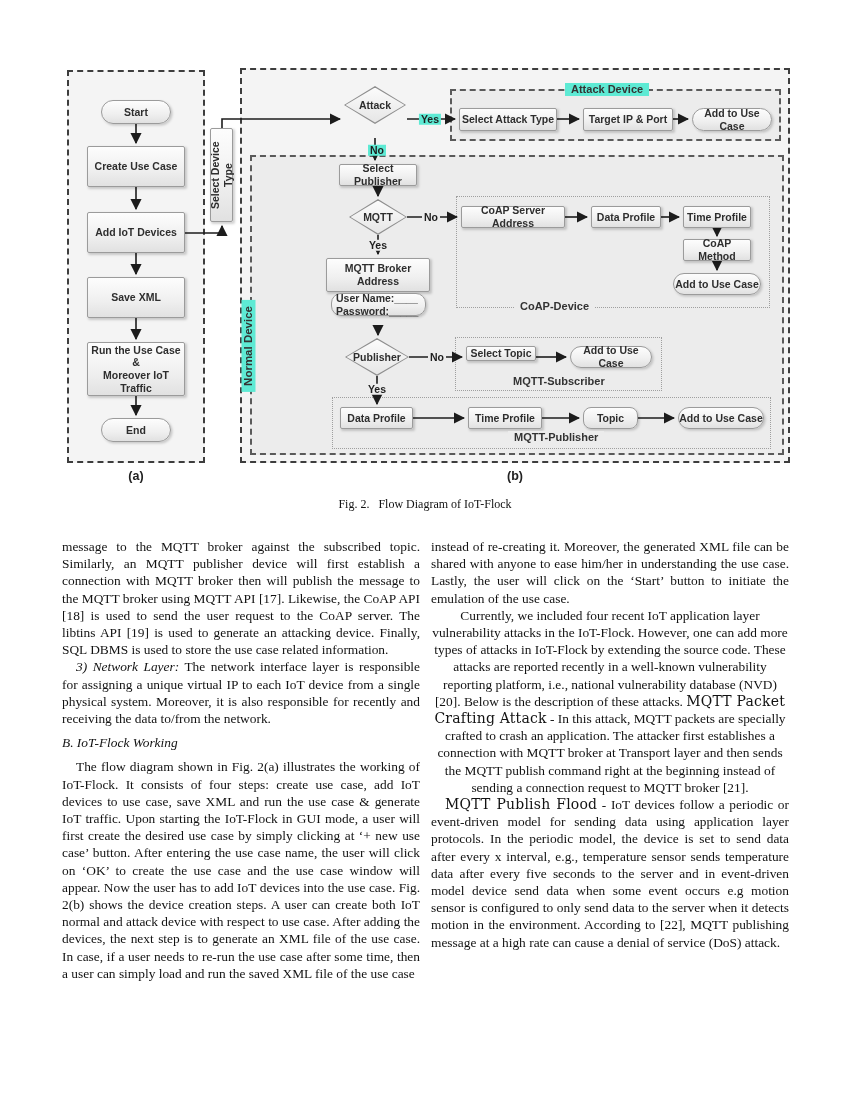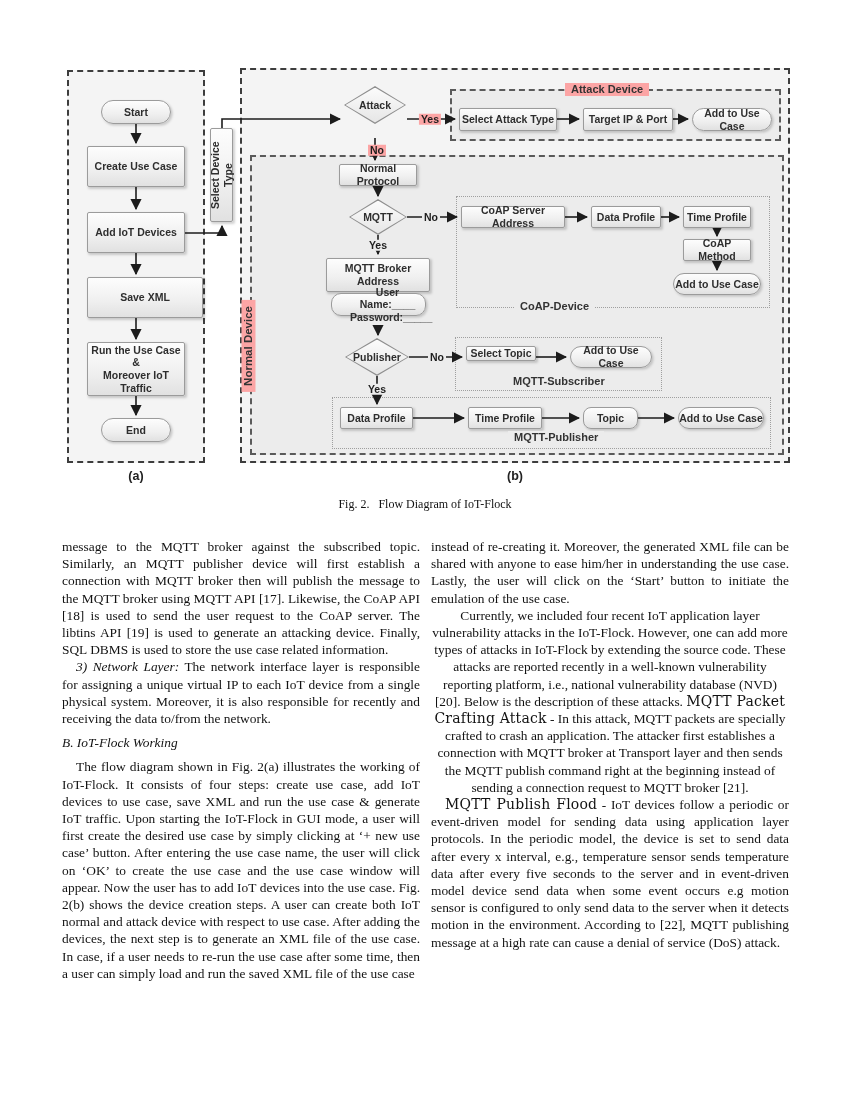--- a/index.html
+++ b/index.html
@@ -40,21 +40,21 @@
 
   .group-title {
     position:absolute; z-index:6; white-space:nowrap;
     font:700 11px/1 "Liberation Sans",sans-serif; color:#333;
     padding:1px 6px;
   }
   .flow-label {
     position:absolute; z-index:6; transform:translate(-50%,-50%);
     font:600 10.5px/1 "Liberation Sans",sans-serif; color:#1e1e1e; padding:0 2px;
   }
-  .bg-b { background:#fca5a5; }
+  .bg-b { background:#5eead4; }
   .bg-n { background:#ececec; }
 
   .vtext { writing-mode:vertical-rl; transform:rotate(180deg); }
 
   .panel-label {
     position:absolute; z-index:6; text-align:center;
     font:600 12.5px/1 "Liberation Sans",sans-serif; color:#222;
   }
   .caption {
     position:absolute; left:0; top:497px; width:850px; text-align:center;
@@ -128,21 +128,21 @@
         <path d="M536,357 L566,357" marker-end="url(#arr)"></path>
         <path d="M413,418 L464,418" marker-end="url(#arr)"></path>
         <path d="M542,418 L579,418" marker-end="url(#arr)"></path>
         <path d="M638,418 L674,418" marker-end="url(#arr)"></path>
       </g>
     </svg>
 
     <div class="node stadium" style="left:101px; top:100px; width:70px; height:24px;">Start</div>
     <div class="node" style="left:87px; top:146px; width:98px; height:41px;">Create Use Case</div>
     <div class="node" style="left:87px; top:212px; width:98px; height:41px;">Add IoT Devices</div>
-    <div class="node" style="left:87px; top:277px; width:116px; height:41px;">Save XML</div>
+    <div class="node" style="left:87px; top:277px; width:98px; height:41px;">Save XML</div>
     <div class="node" style="left:87px; top:342px; width:98px; height:54px;">
       <span>Run the Use Case</span>
       <span>&amp;</span>
       <span>Moreover IoT Traffic</span>
     </div>
     <div class="node stadium" style="left:101px; top:418px; width:70px; height:24px;">End</div>
 
     <div class="node" style="left:210px; top:128px; width:23px; height:94px;">
       <span class="vtext">Select Device Type</span>
     </div>
@@ -153,36 +153,36 @@
       <div class="d-label">Attack</div>
     </div>
 
     <div class="group-title bg-b" style="left:565px; top:83px;">Attack Device</div>
     <div class="node" style="left:459px; top:108px; width:98px; height:23px;">Select Attack Type</div>
     <div class="node" style="left:583px; top:108px; width:90px; height:23px;">Target IP &amp; Port</div>
     <div class="node stadium" style="left:692px; top:108px; width:80px; height:23px;">Add to Use Case</div>
 
     <div class="group-title bg-b vtext" style="left:242px; top:300px; padding:6px 1px; font-size:11.5px;">Normal Device</div>
 
-    <div class="node" style="left:339px; top:164px; width:78px; height:22px;">Normal Protocol</div>
+    <div class="node" style="left:339px; top:164px; width:78px; height:22px;">Select Publisher</div>
     <div class="diamond" style="left:349px; top:199px; width:58px; height:36px;">
       <div class="d-outer"></div>
       <div class="d-inner"></div>
       <div class="d-label">MQTT</div>
     </div>
 
     <div class="group-title bg-n" style="left:514px; top:300px;">CoAP-Device</div>
     <div class="node" style="left:461px; top:206px; width:104px; height:22px;">CoAP Server Address</div>
     <div class="node" style="left:591px; top:206px; width:70px; height:22px;">Data Profile</div>
     <div class="node" style="left:683px; top:206px; width:68px; height:22px;">Time Profile</div>
     <div class="node" style="left:683px; top:239px; width:68px; height:22px;">CoAP Method</div>
     <div class="node stadium" style="left:673px; top:273px; width:88px; height:22px;">Add to Use Case</div>
 
     <div class="node" style="left:326px; top:258px; width:104px; height:34px;">MQTT Broker Address</div>
-    <div class="node" style="left:331px; top:293px; width:95px; height:23px; align-items:flex-start; padding-left:18px;border-radius:10px;">
+    <div class="node" style="left:331px; top:293px; width:95px; height:23px; align-items:flex-start; padding-left:4px;border-radius:10px;">
       <span>User Name:____</span>
       <span>Password:_____</span>
     </div>
     <div class="diamond" style="left:345px; top:338px; width:64px; height:38px;">
       <div class="d-outer"></div>
       <div class="d-inner"></div>
       <div class="d-label">Publisher</div>
     </div>
 
     <div class="group-title bg-n" style="left:507px; top:375px;">MQTT-Subscriber</div>

